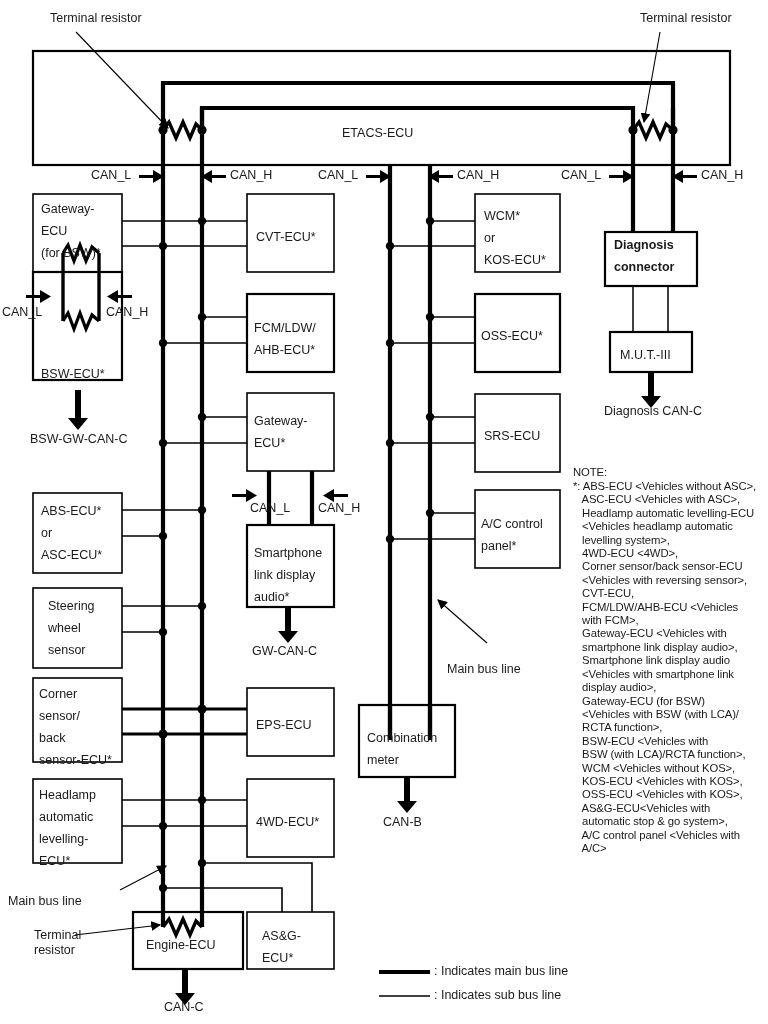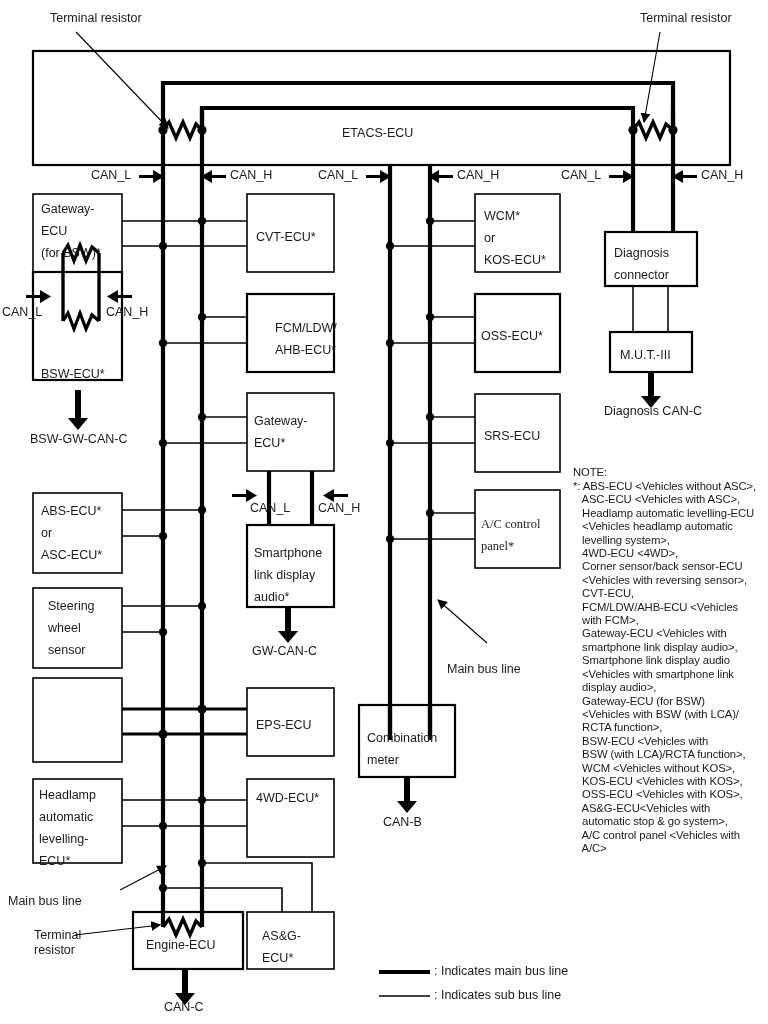--- a/index.html
+++ b/index.html
@@ -315,61 +315,65 @@
   <div class="dtext" style="left:2px; top:305px;">CAN_L</div>
   <div class="dtext" style="left:106px; top:305px;">CAN_H</div>
   <div class="dtext" style="left:30px; top:432px;">BSW-GW-CAN-C</div>
 
   <div class="boxlabel" style="left:41px; top:500px;">ABS-ECU*
 or
 ASC-ECU*</div>
   <div class="boxlabel" style="left:48px; top:595px;">Steering
 wheel
 sensor</div>
+  <div class="boxlabel" style="left:39px; top:683px;">Corner
+sensor/
+back
+sensor-ECU*</div>
   <div class="boxlabel" style="left:39px; top:784px;">Headlamp
 automatic
 levelling-
 ECU*</div>
   <div class="boxlabel" style="left:146px; top:934px;">Engine-ECU</div>
 
   <div class="dtext" style="left:8px; top:894px;">Main bus line</div>
   <div class="dtext" style="left:34px; top:928px;">Terminal
 resistor</div>
   <div class="dtext" style="left:164px; top:1000px;">CAN-C</div>
 
   <div class="boxlabel" style="left:256px; top:226px;">CVT-ECU*</div>
-  <div class="boxlabel" style="left:254px; top:317px;margin-left:21px;">FCM/LDW/
+  <div class="boxlabel" style="left:254px; top:317px;">FCM/LDW/
 AHB-ECU*</div>
   <div class="boxlabel" style="left:254px; top:410px;">Gateway-
 ECU*</div>
   <div class="dtext" style="left:250px; top:501px;">CAN_L</div>
   <div class="dtext" style="left:318px; top:501px;">CAN_H</div>
   <div class="boxlabel" style="left:254px; top:542px;">Smartphone
 link display
 audio*</div>
   <div class="dtext" style="left:252px; top:644px;">GW-CAN-C</div>
   <div class="boxlabel" style="left:256px; top:714px;">EPS-ECU</div>
-  <div class="boxlabel" style="left:256px; top:787px;">4WD-ECU*</div>
+  <div class="boxlabel" style="left:256px; top:811px;">4WD-ECU*</div>
   <div class="boxlabel" style="left:262px; top:925px;">AS&amp;G-
 ECU*</div>
 
   <div class="boxlabel" style="left:367px; top:727px;">Combination
 meter</div>
   <div class="dtext" style="left:383px; top:815px;">CAN-B</div>
   <div class="dtext" style="left:447px; top:662px;">Main bus line</div>
 
   <div class="boxlabel" style="left:484px; top:205px;">WCM*
 or
 KOS-ECU*</div>
   <div class="boxlabel" style="left:481px; top:325px;">OSS-ECU*</div>
   <div class="boxlabel" style="left:484px; top:425px;">SRS-ECU</div>
-  <div class="boxlabel" style="left:481px; top:513px;font-family:Liberation Serif, serif;">A/C control
+  <div class="boxlabel" style="left:481px; top:513px;">A/C control
 panel*</div>
 
-  <div class="boxlabel" style="left:614px; top:242px;">Diagnosis
+  <div class="boxlabel" style="left:614px; top:234px;font-weight:bold;">Diagnosis
 connector</div>
   <div class="boxlabel" style="left:620px; top:344px;text-align:center;">M.U.T.-III</div>
   <div class="dtext" style="left:604px; top:404px;">Diagnosis CAN-C</div>
 
   <div class="note-text" style="left:573px; top:466px;">NOTE:</div>
   <div class="note-text" style="left:573px; top:480px; width:190px;">*: ABS-ECU &lt;Vehicles without ASC&gt;,
    ASC-ECU &lt;Vehicles with ASC&gt;,
    Headlamp automatic levelling-ECU
    &lt;Vehicles headlamp automatic
    levelling system&gt;,

